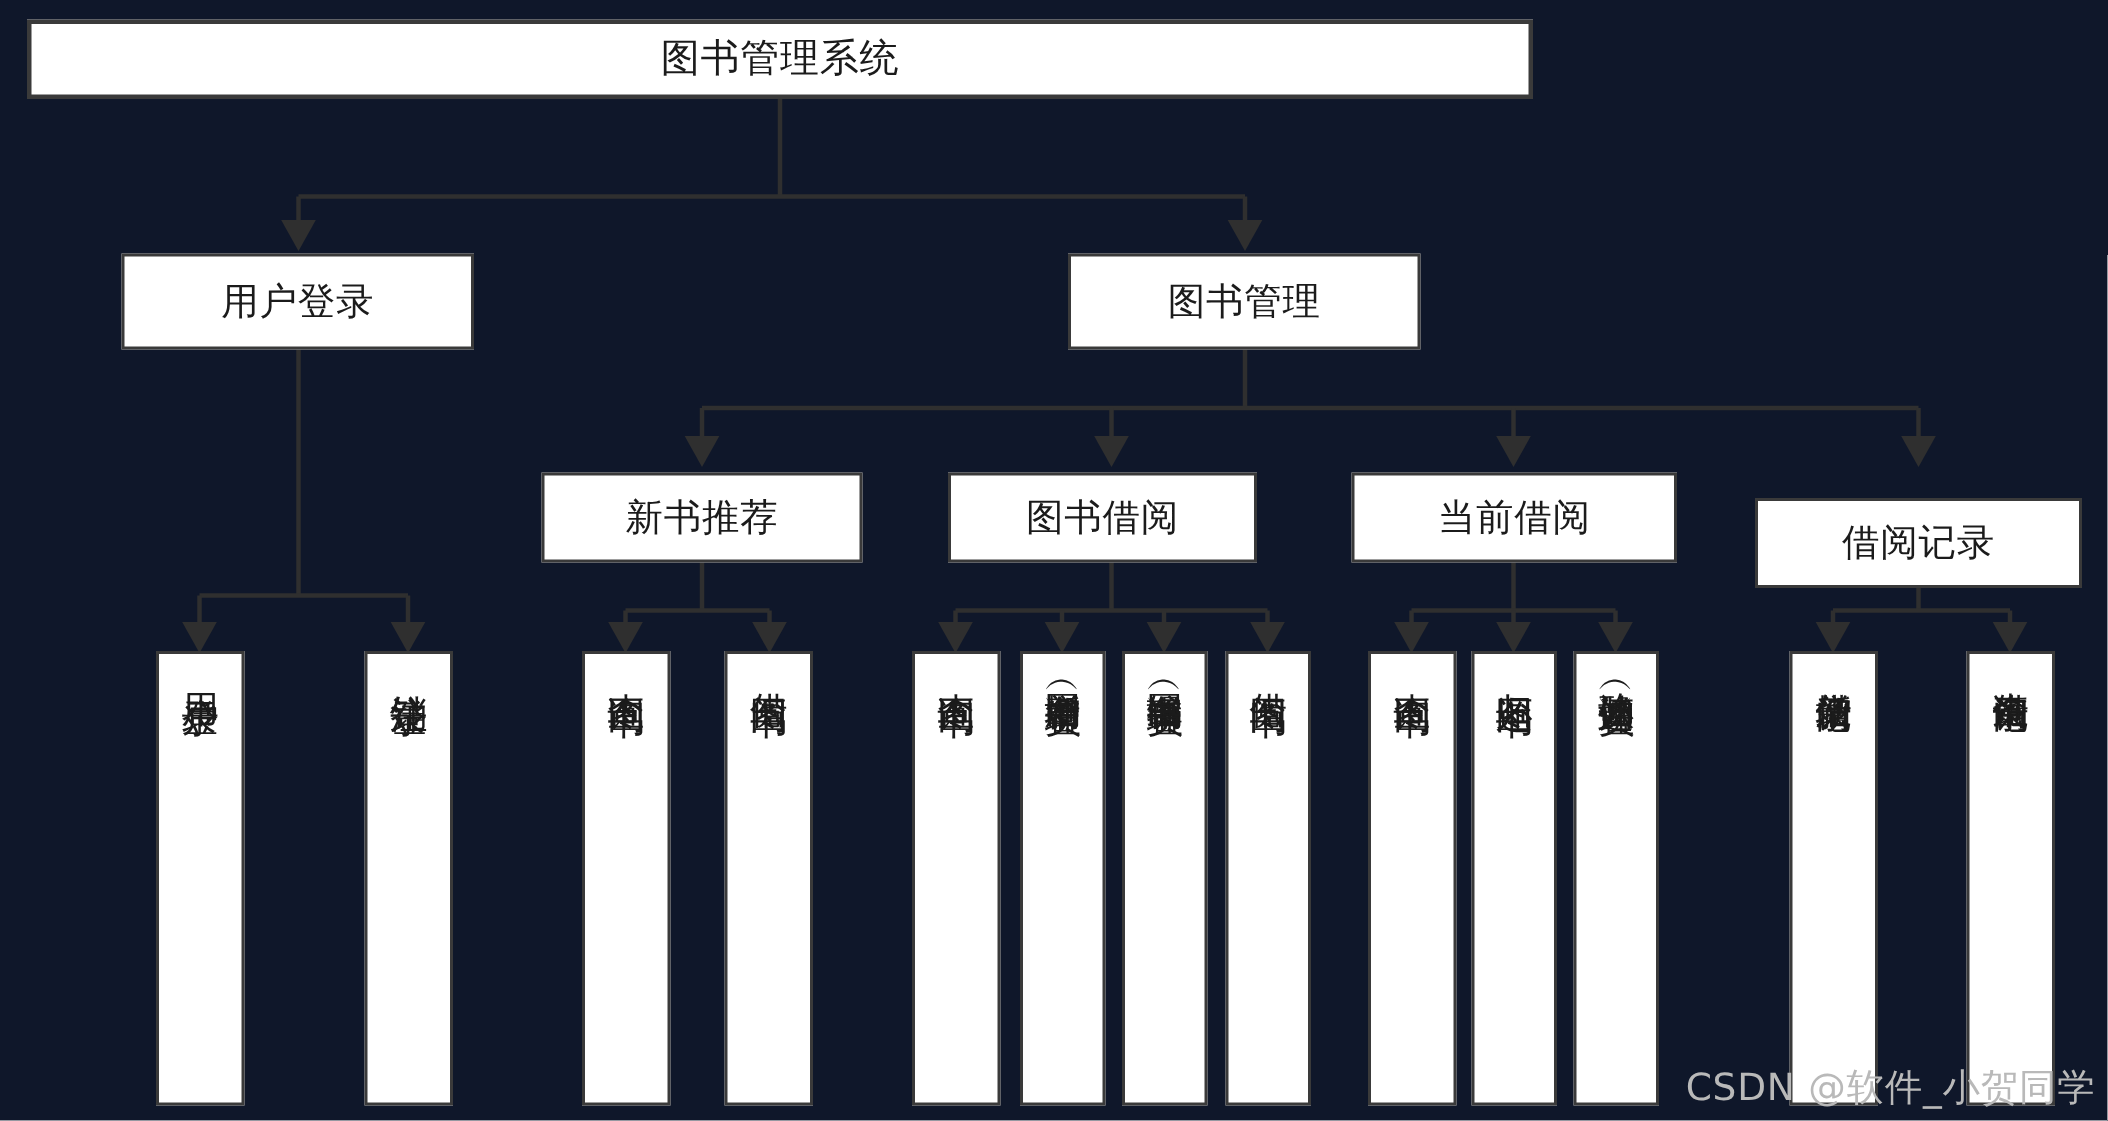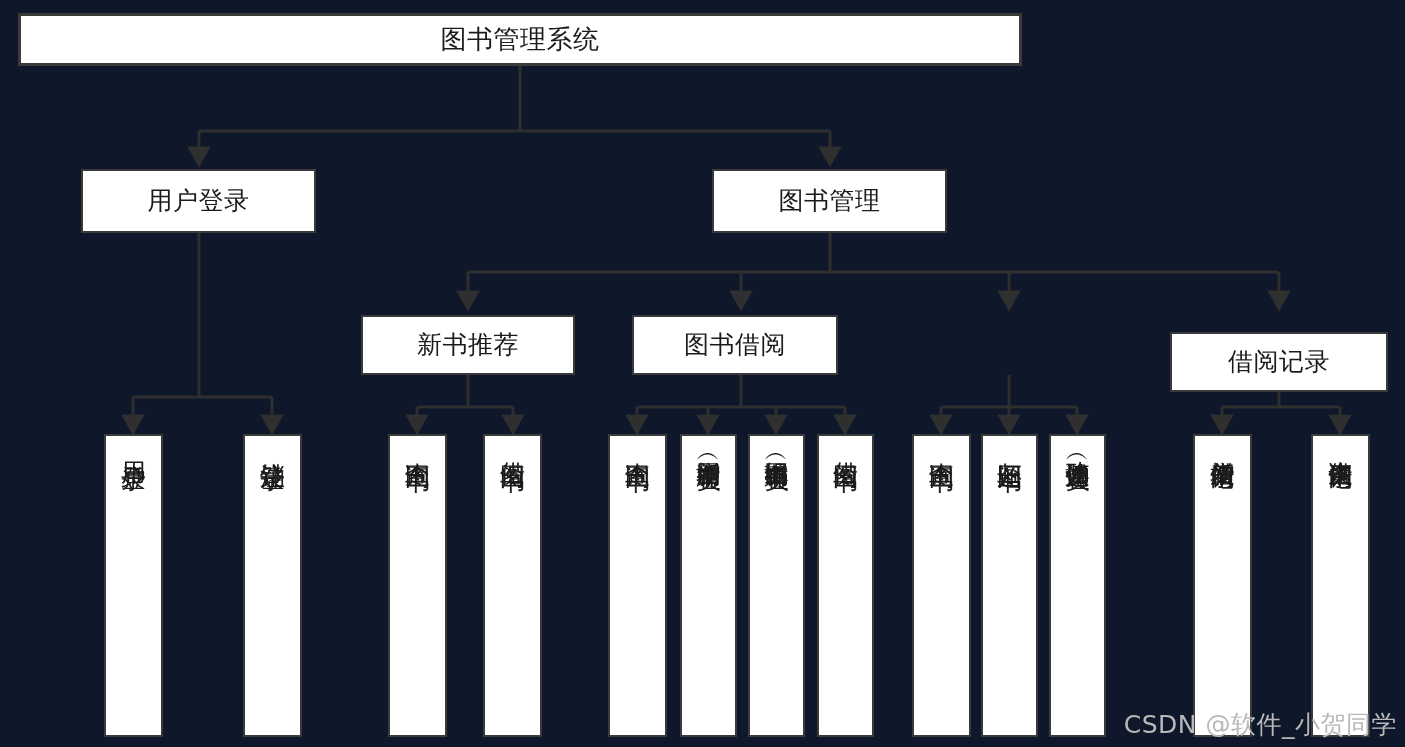--- a/index.html
+++ b/index.html
@@ -142,20 +142,23 @@
   <div class="node horizontal" style="left:712px; top:169px; width:235px; height:64px;">
     <span class="node-label">图书管理</span>
   </div>
 
   <div class="node horizontal" style="left:361px; top:315px; width:214px; height:60px;">
     <span class="node-label">新书推荐</span>
   </div>
   <div class="node horizontal" style="left:632px; top:315px; width:206px; height:60px;">
     <span class="node-label">图书借阅</span>
   </div>
+  <div class="node horizontal" style="left:901px; top:315px; width:217px; height:60px;">
+    <span class="node-label">当前借阅</span>
+  </div>
   <div class="node horizontal" style="left:1170px; top:332px; width:218px; height:60px;">
     <span class="node-label">借阅记录</span>
   </div>
 
   <div class="node vertical" style="left:104px; top:434px; width:59px; height:303px;">
     <span class="node-label">用户登录</span>
   </div>
   <div class="node vertical" style="left:243px; top:434px; width:59px; height:303px;">
     <span class="node-label">注销登录</span>
   </div>

